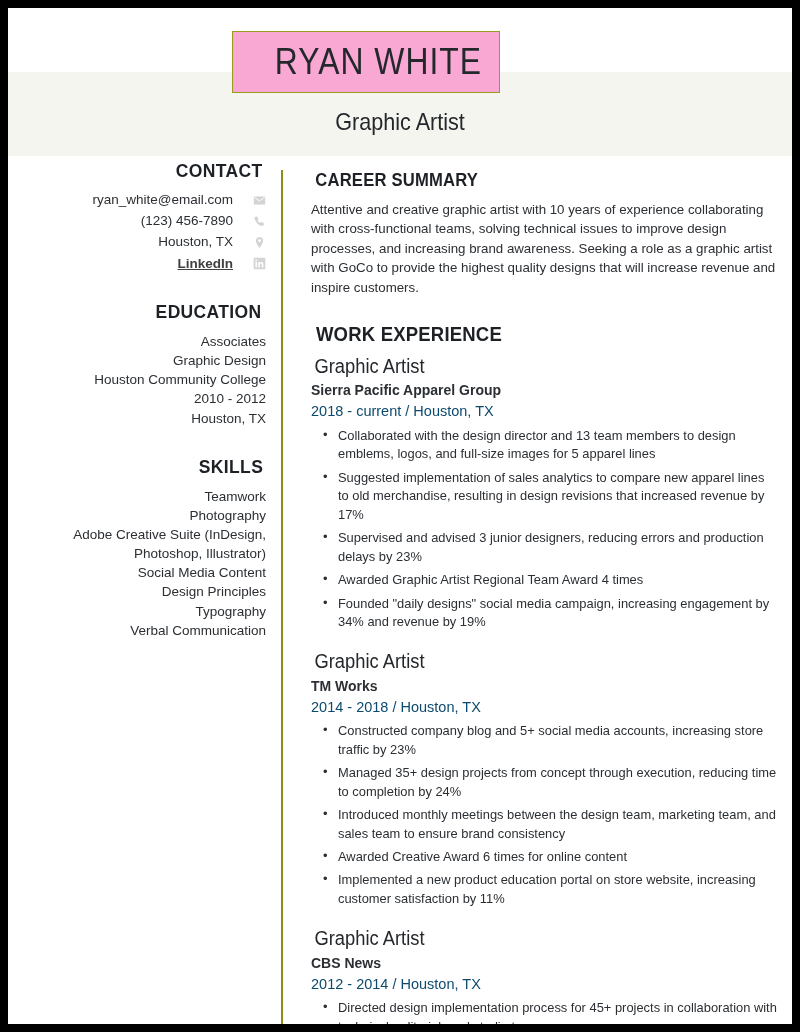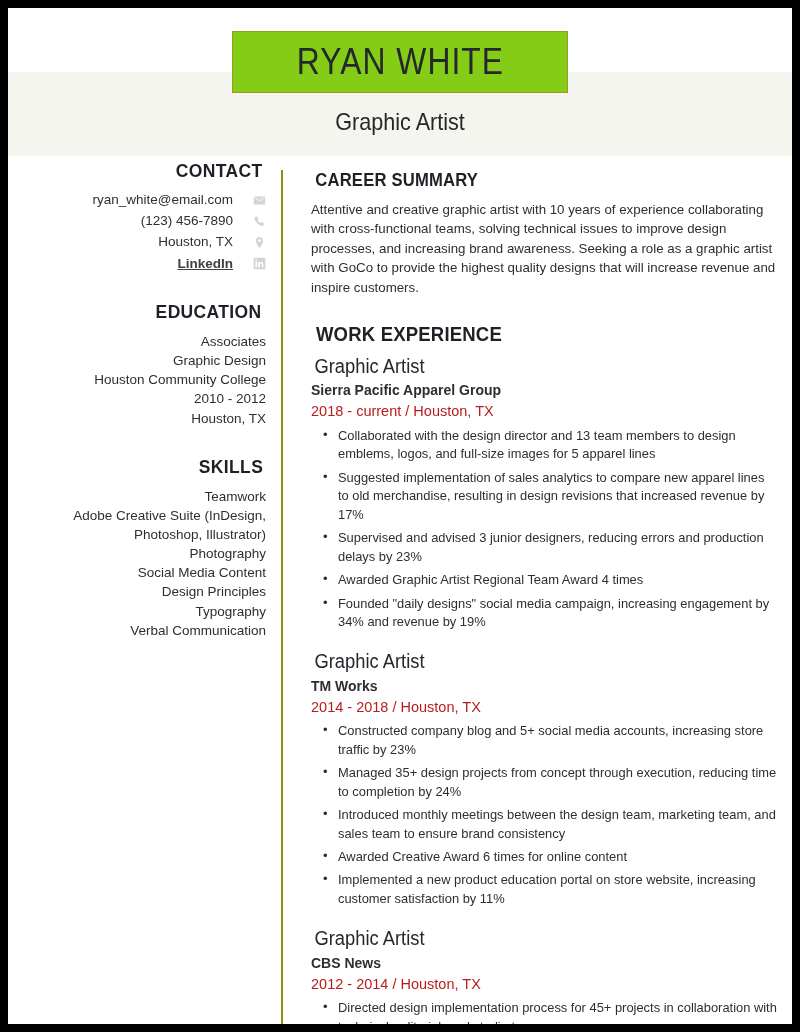--- a/index.html
+++ b/index.html
@@ -34,28 +34,28 @@
     left: 0;
     top: 64px;
     width: 784px;
     height: 84px;
     background: #f5f5f0;
   }
   .name-box {
     position: absolute;
     left: 224px;
     top: 23px;
-    width: 336px;
+    width: 268px;
     height: 62px;
     box-sizing: border-box;
     border: 1.5px solid #9a9a1e;
-    background: #84cc16;
+    background: #f9a8d4;
     display: flex;
     align-items: center;
-    justify-content: center;
+    justify-content: flex-end;
   }
   .name-text {
     font-size: 37px;
     letter-spacing: 1.2px;
     color: #24282c;
     font-weight: 400;
     white-space: nowrap;
     transform: scaleX(0.86);
   }
   .subtitle {
@@ -169,21 +169,21 @@
   .job-title span { display: inline-block; transform: scaleX(0.94); }
   .job-company {
     font-size: 14px;
     color: #2b2f33;
     line-height: 1.35;
     margin-bottom: 2px;
     font-weight: bold;
   }
   .job-meta {
     font-size: 14.5px;
-    color: #b91c1c;
+    color: #0c4a6e;
     line-height: 1.35;
     margin-bottom: 5px;
   }
   .bullets {
     list-style: none;
     margin: 0;
     padding: 0;
   }
   .bullets li {
     position: relative;
@@ -272,22 +272,22 @@
         <div class="side-line">Houston Community College</div>
         <div class="side-line">2010 - 2012</div>
         <div class="side-line">Houston, TX</div>
       </div>
 
       <div class="side-block">
         <div class="side-heading">
           <span>SKILLS</span>
         </div>
         <div class="side-line">Teamwork</div>
+        <div class="side-line">Photography</div>
         <div class="side-line wrap">Adobe Creative Suite (InDesign, Photoshop, Illustrator)</div>
-        <div class="side-line">Photography</div>
         <div class="side-line">Social Media Content</div>
         <div class="side-line">Design Principles</div>
         <div class="side-line">Typography</div>
         <div class="side-line">Verbal Communication</div>
       </div>
     </div>
 
     <div class="right-col">
 
       <div>

